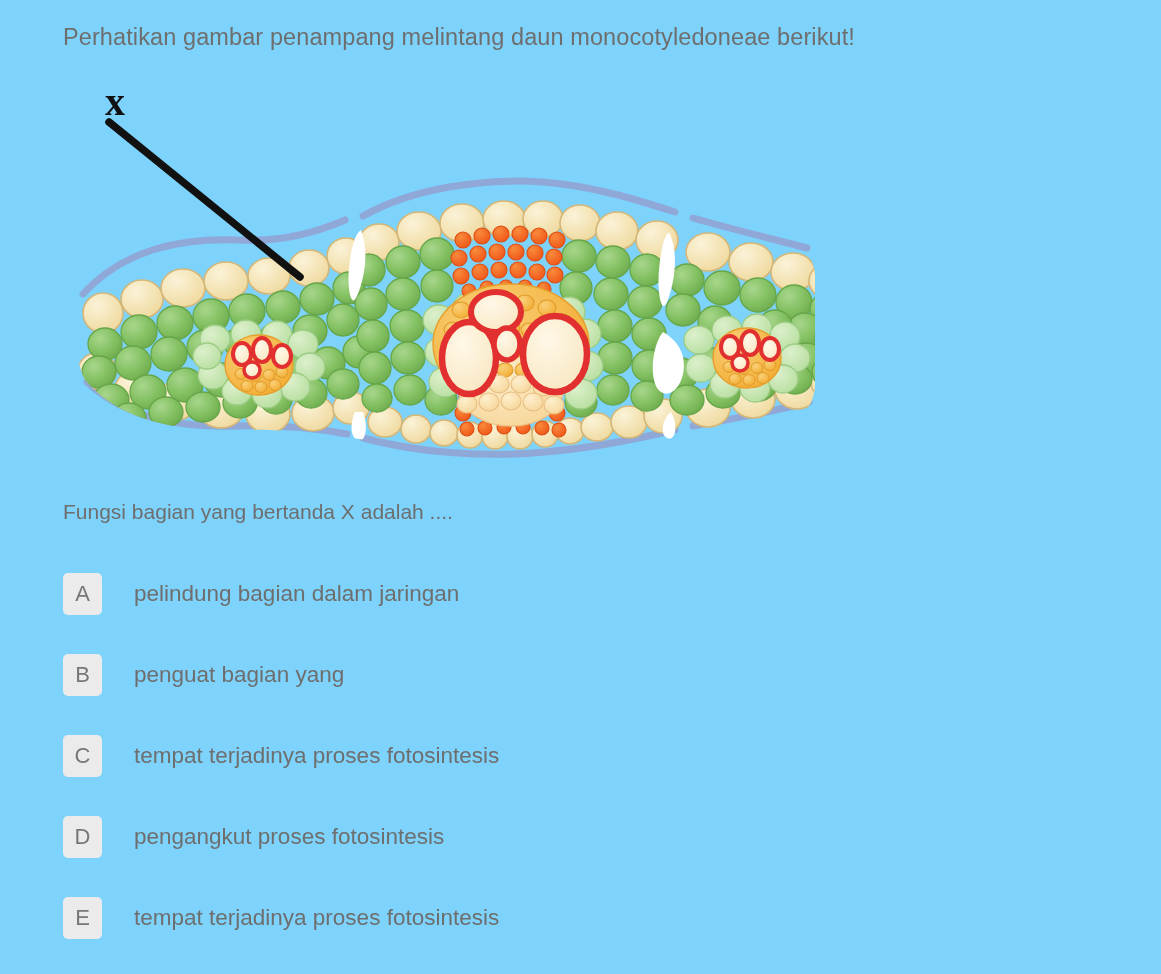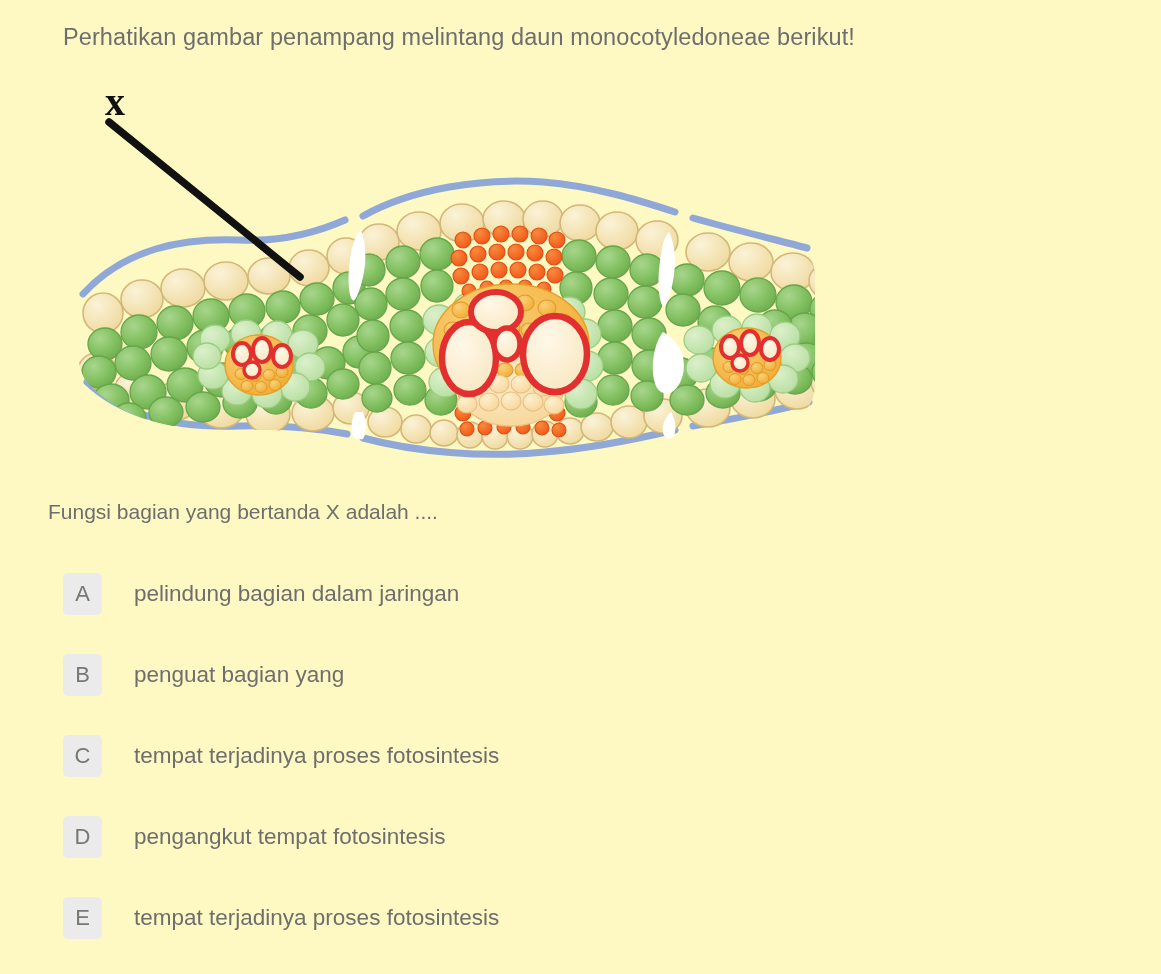--- a/index.html
+++ b/index.html
@@ -12,21 +12,21 @@
     width: 1161px;
     height: 974px;
     font-family: "Liberation Sans", sans-serif;
     color: #6b6b6b;
     overflow: hidden;
   }
   .page {
     position: relative;
     width: 1161px;
     height: 974px;
-    background: #fef9c3;
+    background: #7dd3fc;
   }
 
   
   .prompt {
     position: absolute;
     left: 63px;
     top: 22px;
     width: 1070px;
     font-size: 23.5px;
     line-height: 30px;
@@ -41,21 +41,21 @@
     left: 63px;
     top: 82px;
     width: 760px;
     height: 395px;
   }
   .figure-svg { display: block; width: 760px; height: 395px; }
 
   
   .subquestion {
     position: absolute;
-    left: 48px;
+    left: 63px;
     top: 498px;
     font-size: 21px;
     line-height: 28px;
     color: #6e6e6e;
     white-space: nowrap;
   }
 
   
   .options {
     position: absolute;
@@ -496,21 +496,21 @@
       <div class="option-text">penguat bagian yang</div>
     </div>
 
     <div class="option">
       <div class="option-badge">C</div>
       <div class="option-text">tempat terjadinya proses fotosintesis</div>
     </div>
 
     <div class="option">
       <div class="option-badge">D</div>
-      <div class="option-text">pengangkut tempat fotosintesis</div>
+      <div class="option-text">pengangkut proses fotosintesis</div>
     </div>
 
     <div class="option">
       <div class="option-badge">E</div>
       <div class="option-text">tempat terjadinya proses fotosintesis</div>
     </div>
 
   </div>
 </div>
 

